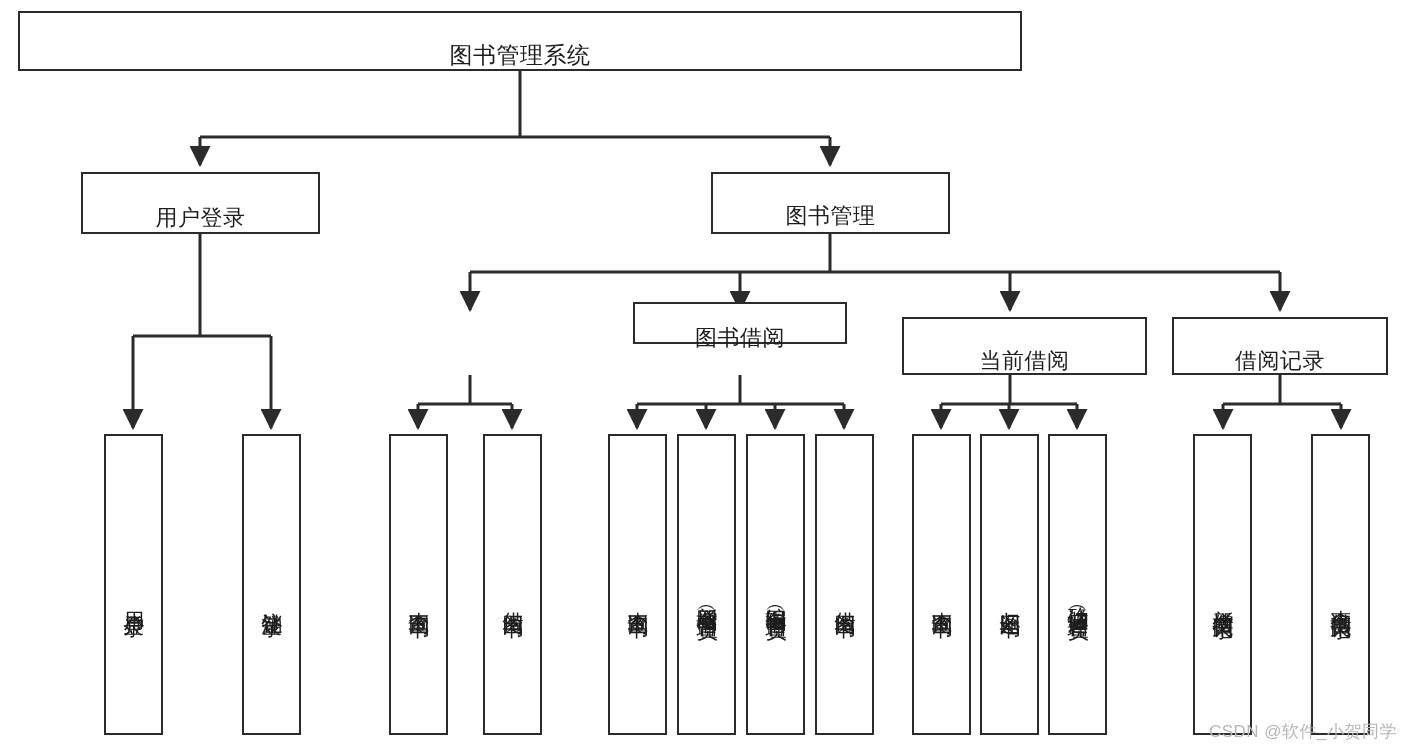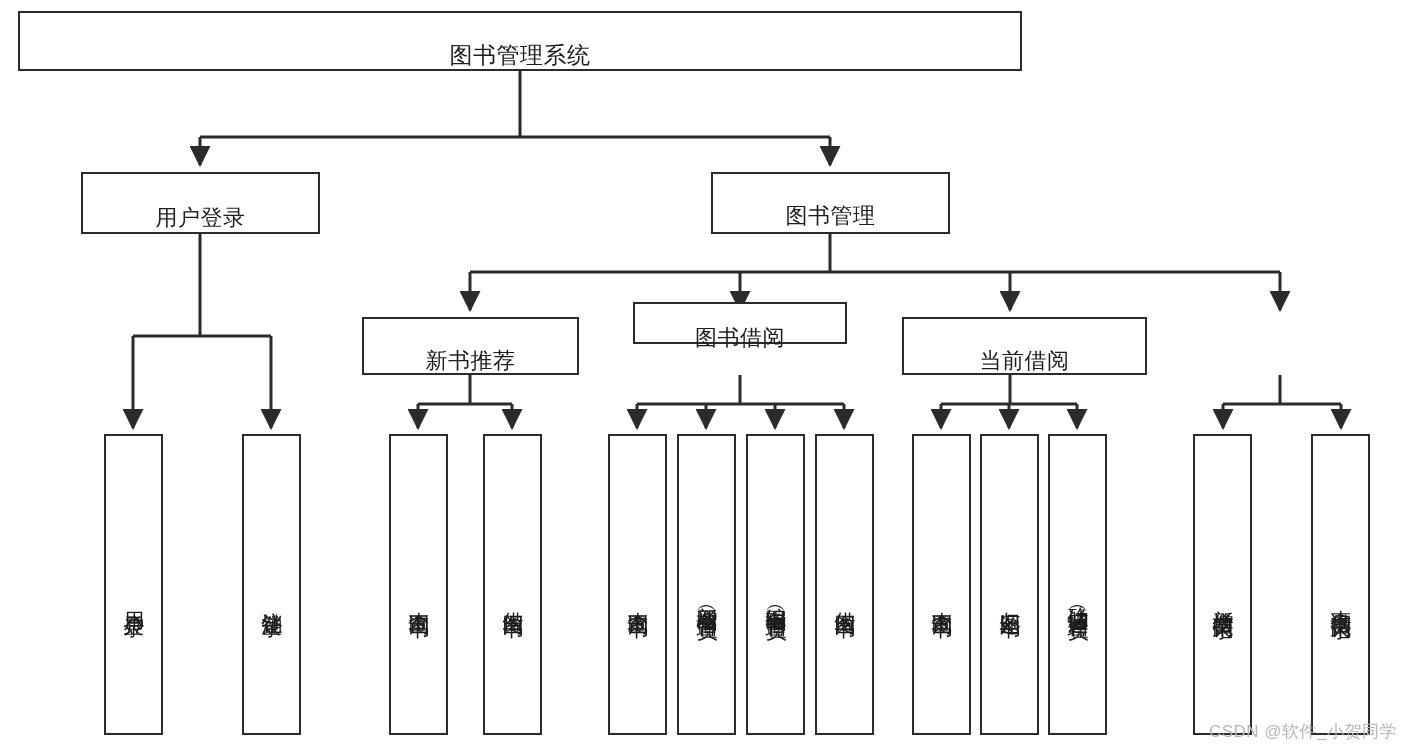--- a/index.html
+++ b/index.html
@@ -131,32 +131,32 @@
   </div>
 
   <div class="node-box h-node" style="left:81px; top:172px; width:239px; height:62px;">
     <span class="node-label">用户登录</span>
   </div>
 
   <div class="node-box h-node" style="left:711px; top:172px; width:239px; height:62px;font-family:Liberation Mono, monospace;">
     <span class="node-label">图书管理</span>
   </div>
 
-  <div class="node-box h-node" style="left:362px; top:317px; width:217px; height:58px;">
-    <span class="node-label">新书推荐</span>
-  </div>
 
   <div class="node-box h-node" style="left:633px; top:302px; width:214px; height:42px;">
     <span class="node-label">图书借阅</span>
   </div>
 
   <div class="node-box h-node" style="left:902px; top:317px; width:245px; height:58px;">
     <span class="node-label">当前借阅</span>
   </div>
 
+  <div class="node-box h-node" style="left:1172px; top:317px; width:216px; height:58px;">
+    <span class="node-label">借阅记录</span>
+  </div>
 
   <div class="node-box v-node" style="left:104px; top:434px; width:59px; height:301px;">
     <span class="node-label">用户登录</span>
   </div>
 
   <div class="node-box v-node" style="left:242px; top:434px; width:59px; height:301px;">
     <span class="node-label">注销登录</span>
   </div>
 
   <div class="node-box v-node" style="left:389px; top:434px; width:59px; height:301px;">

